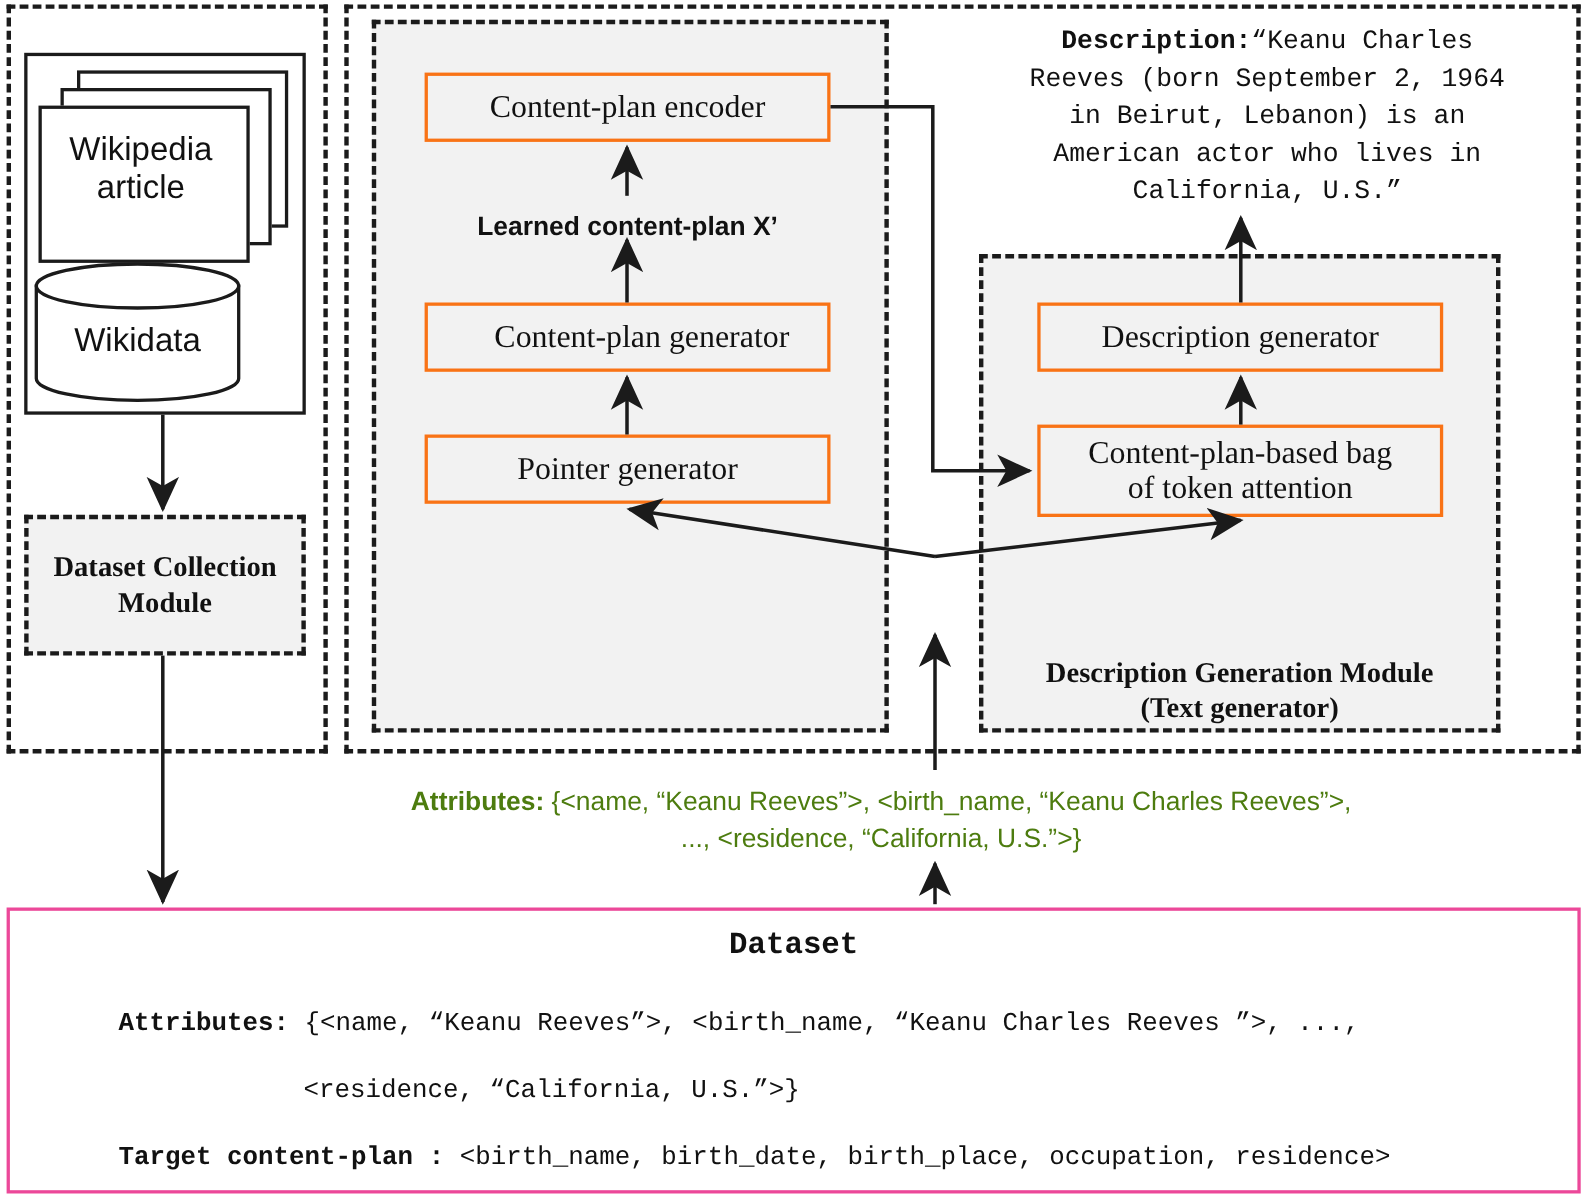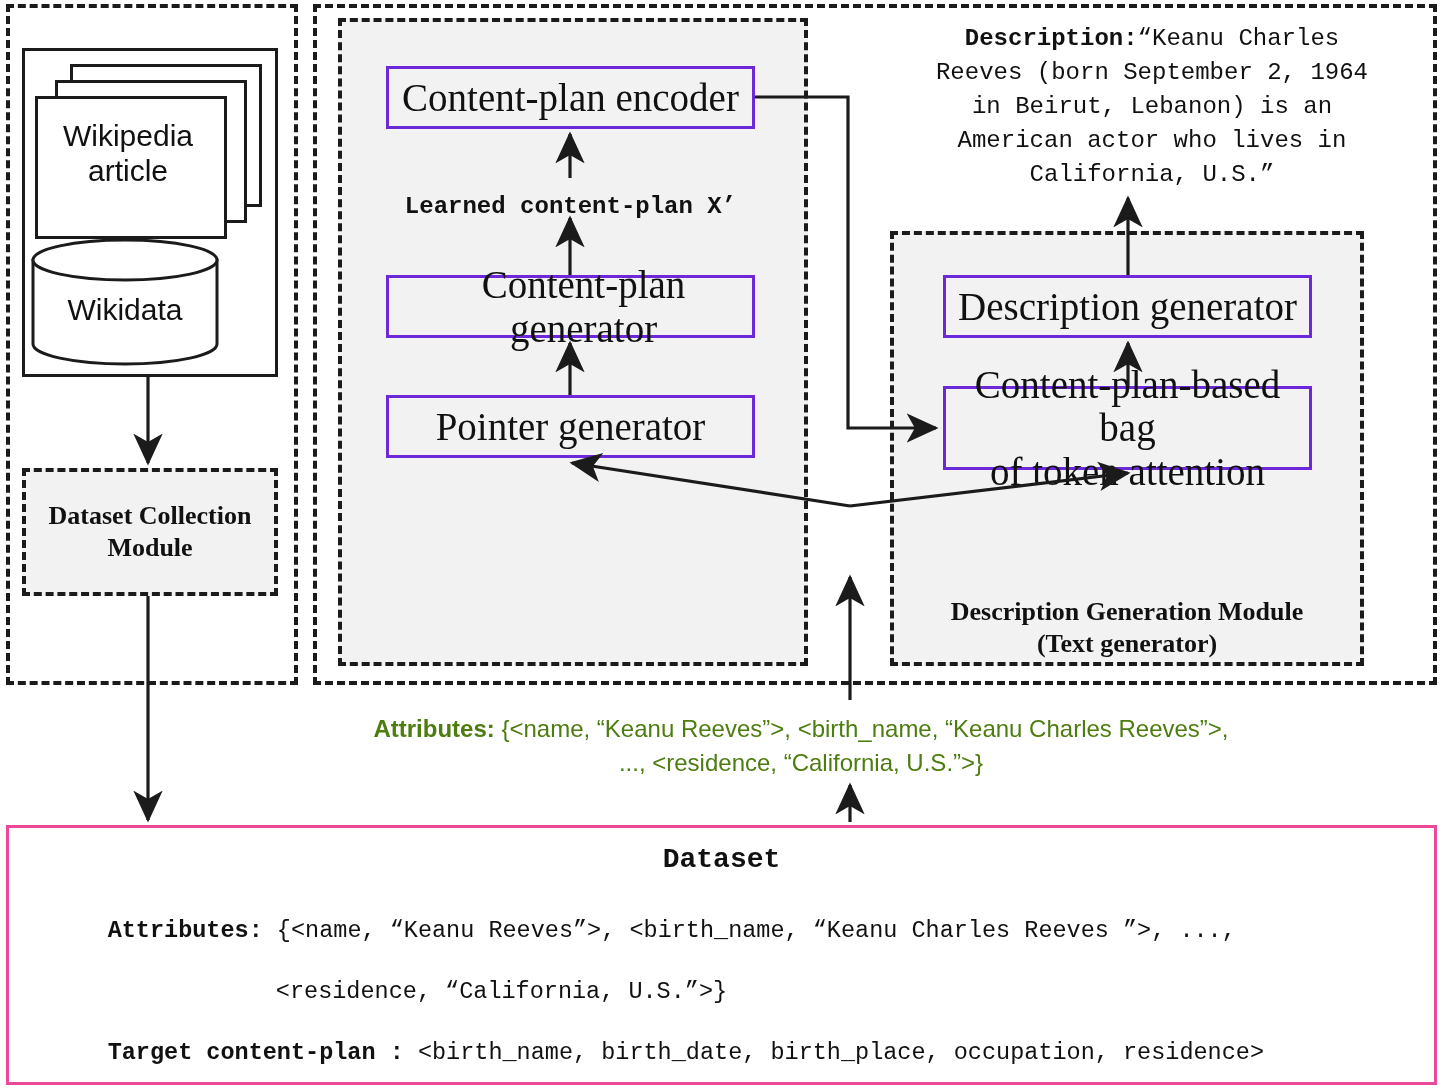--- a/index.html
+++ b/index.html
@@ -26,24 +26,24 @@
   .node {
     position: absolute;
     box-sizing: border-box;
     display: flex;
     align-items: center;
     justify-content: center;
     text-align: center;
   }
   
   .procbox {
-    border: 3px solid #6d28d9;
+    border: 3px solid #f97316;
     background: #f2f2f2;
     font-family: "Liberation Serif", "DejaVu Serif", serif;
-    font-size: 39px;
+    font-size: 29px;
     color: #111111;
     line-height: 1.12;
     justify-content: center;
   }
   
   .whitebox {
     border: 3px solid #1b1b1b;
     background: #ffffff;
   }
   
@@ -63,21 +63,21 @@
     position: absolute;
     text-align: center;
     font-family: "Liberation Serif", "DejaVu Serif", serif;
     font-weight: bold;
     font-size: 26px;
     color: #111111;
     line-height: 1.22;
   }
   .label-learned {
     position: absolute;
-    font-family: Liberation Mono, monospace;
+    font-family: Liberation Sans, sans-serif;
     font-weight: bold;
     font-size: 24px;
     color: #111111;
     text-align: center;
     white-space: pre;
   }
   .desc-block {
     position: absolute;
     text-align: center;
     font-family: "Liberation Mono", "DejaVu Sans Mono", monospace;

